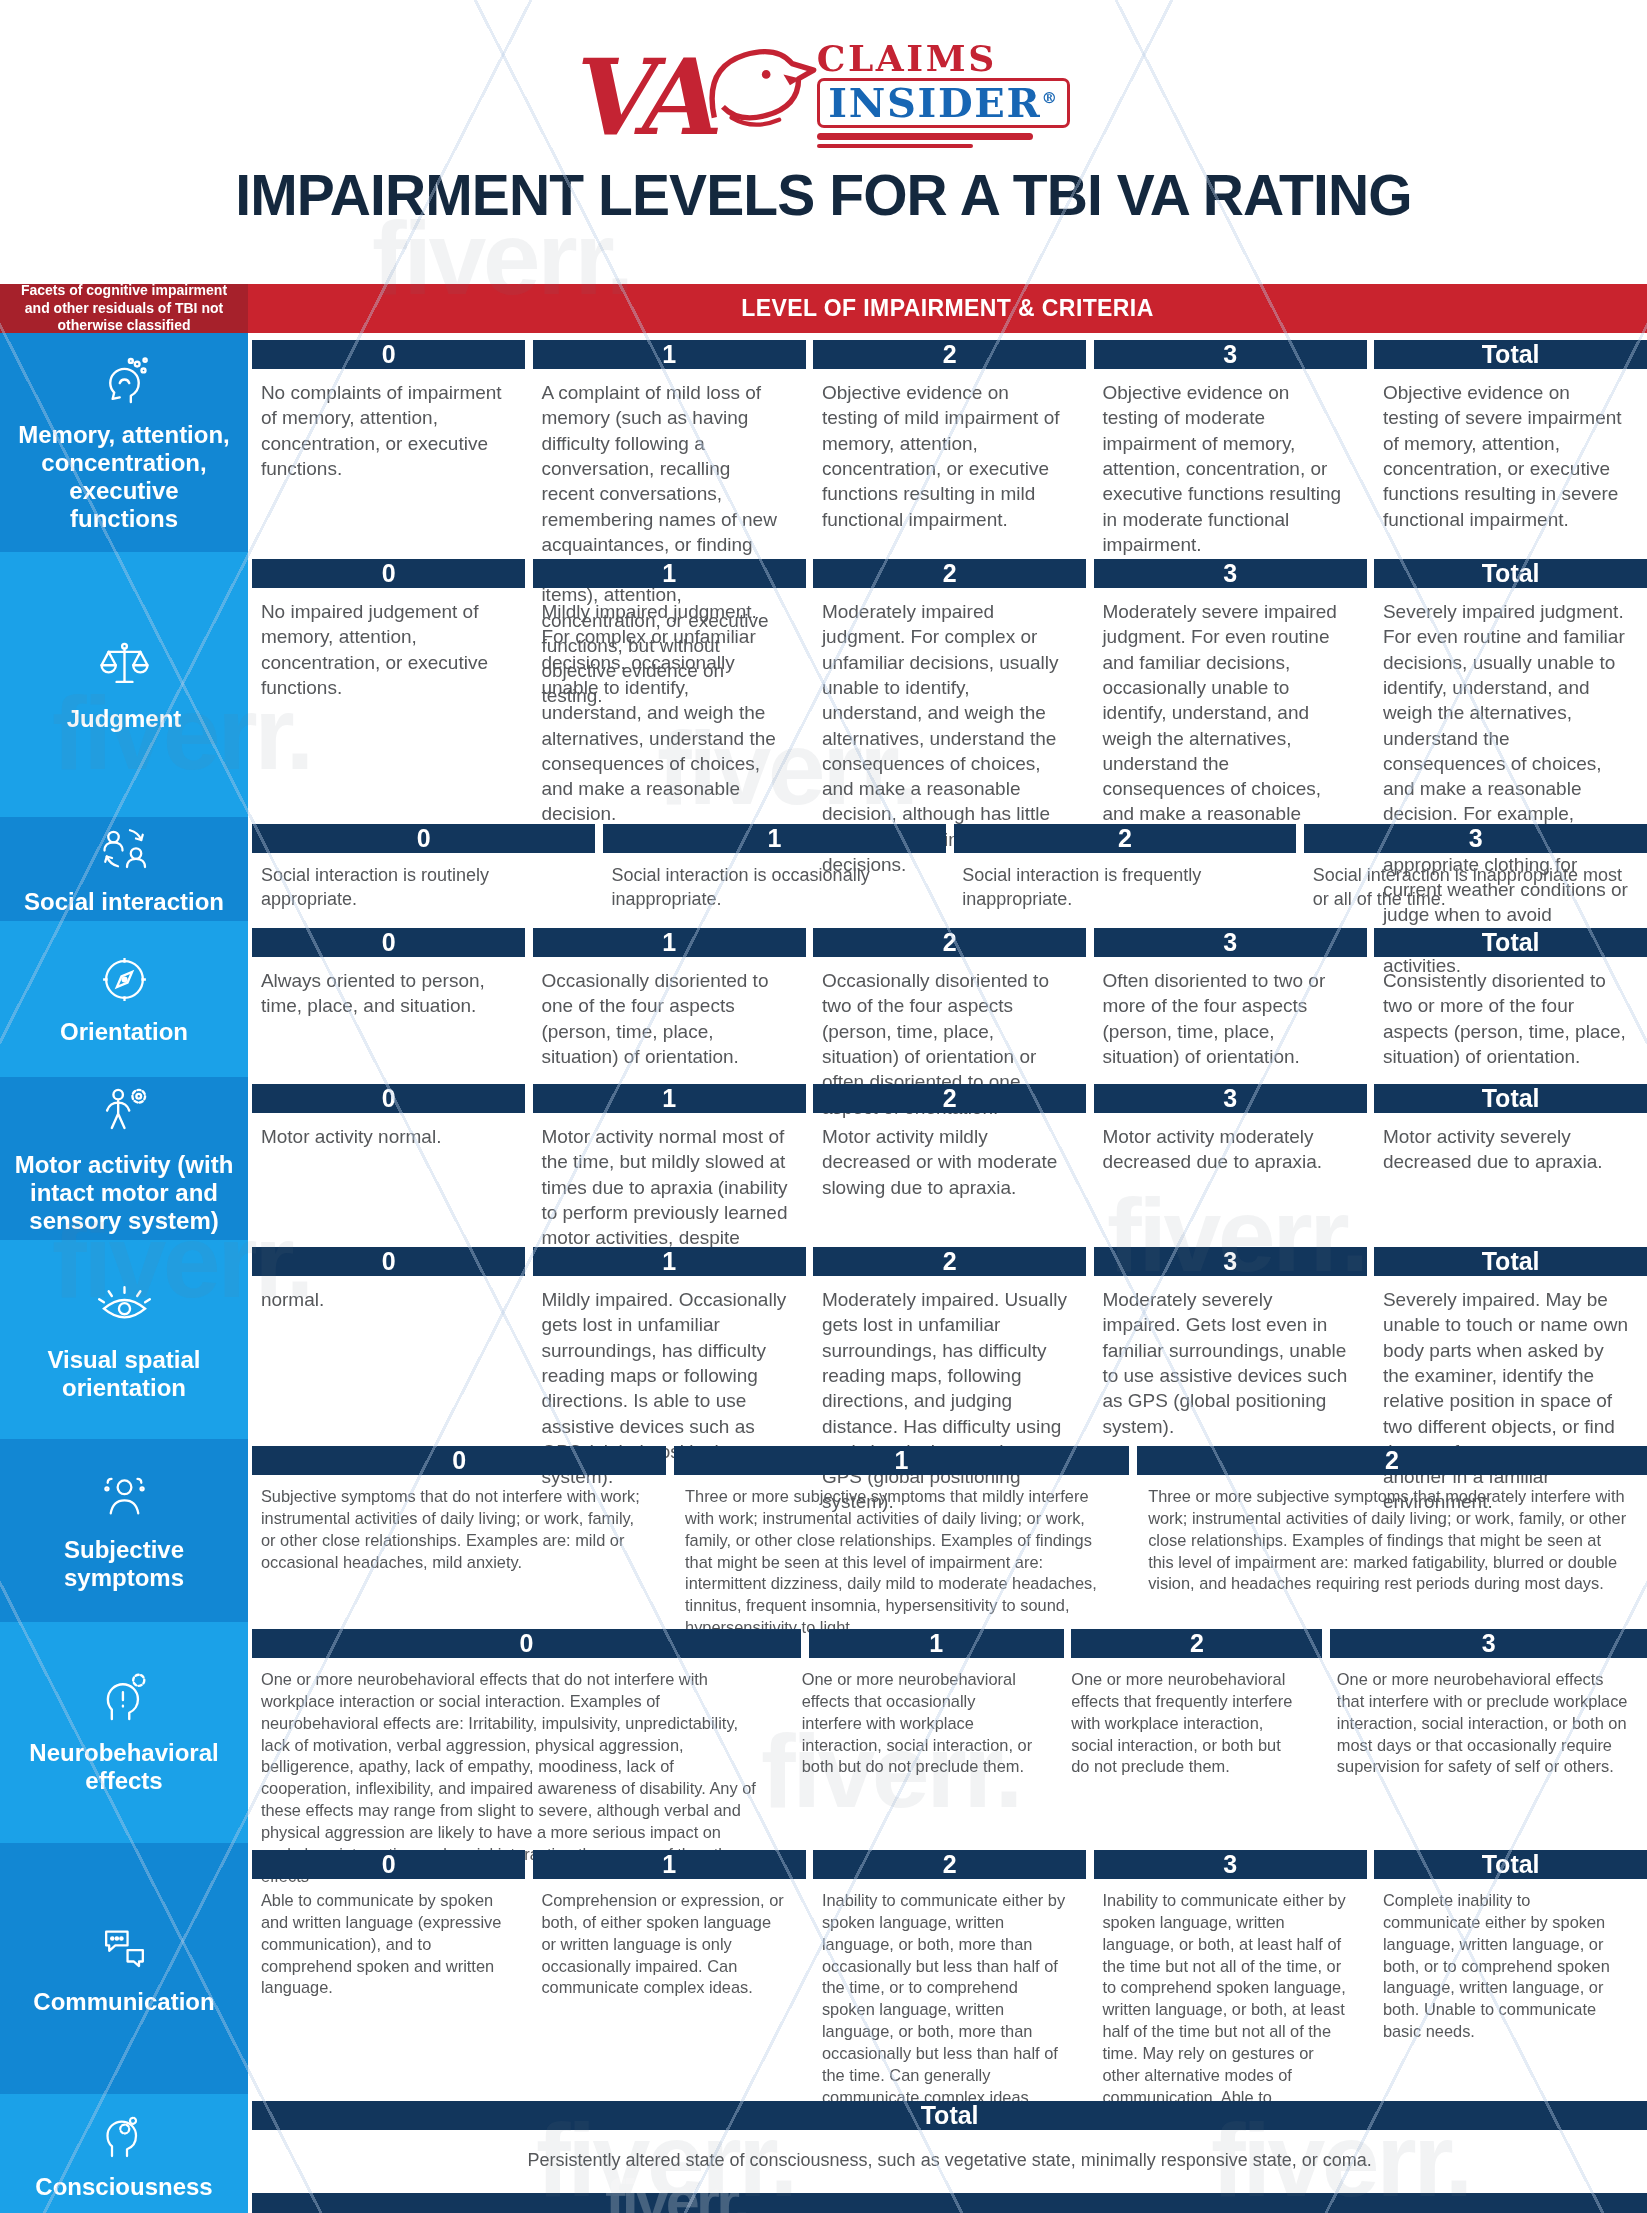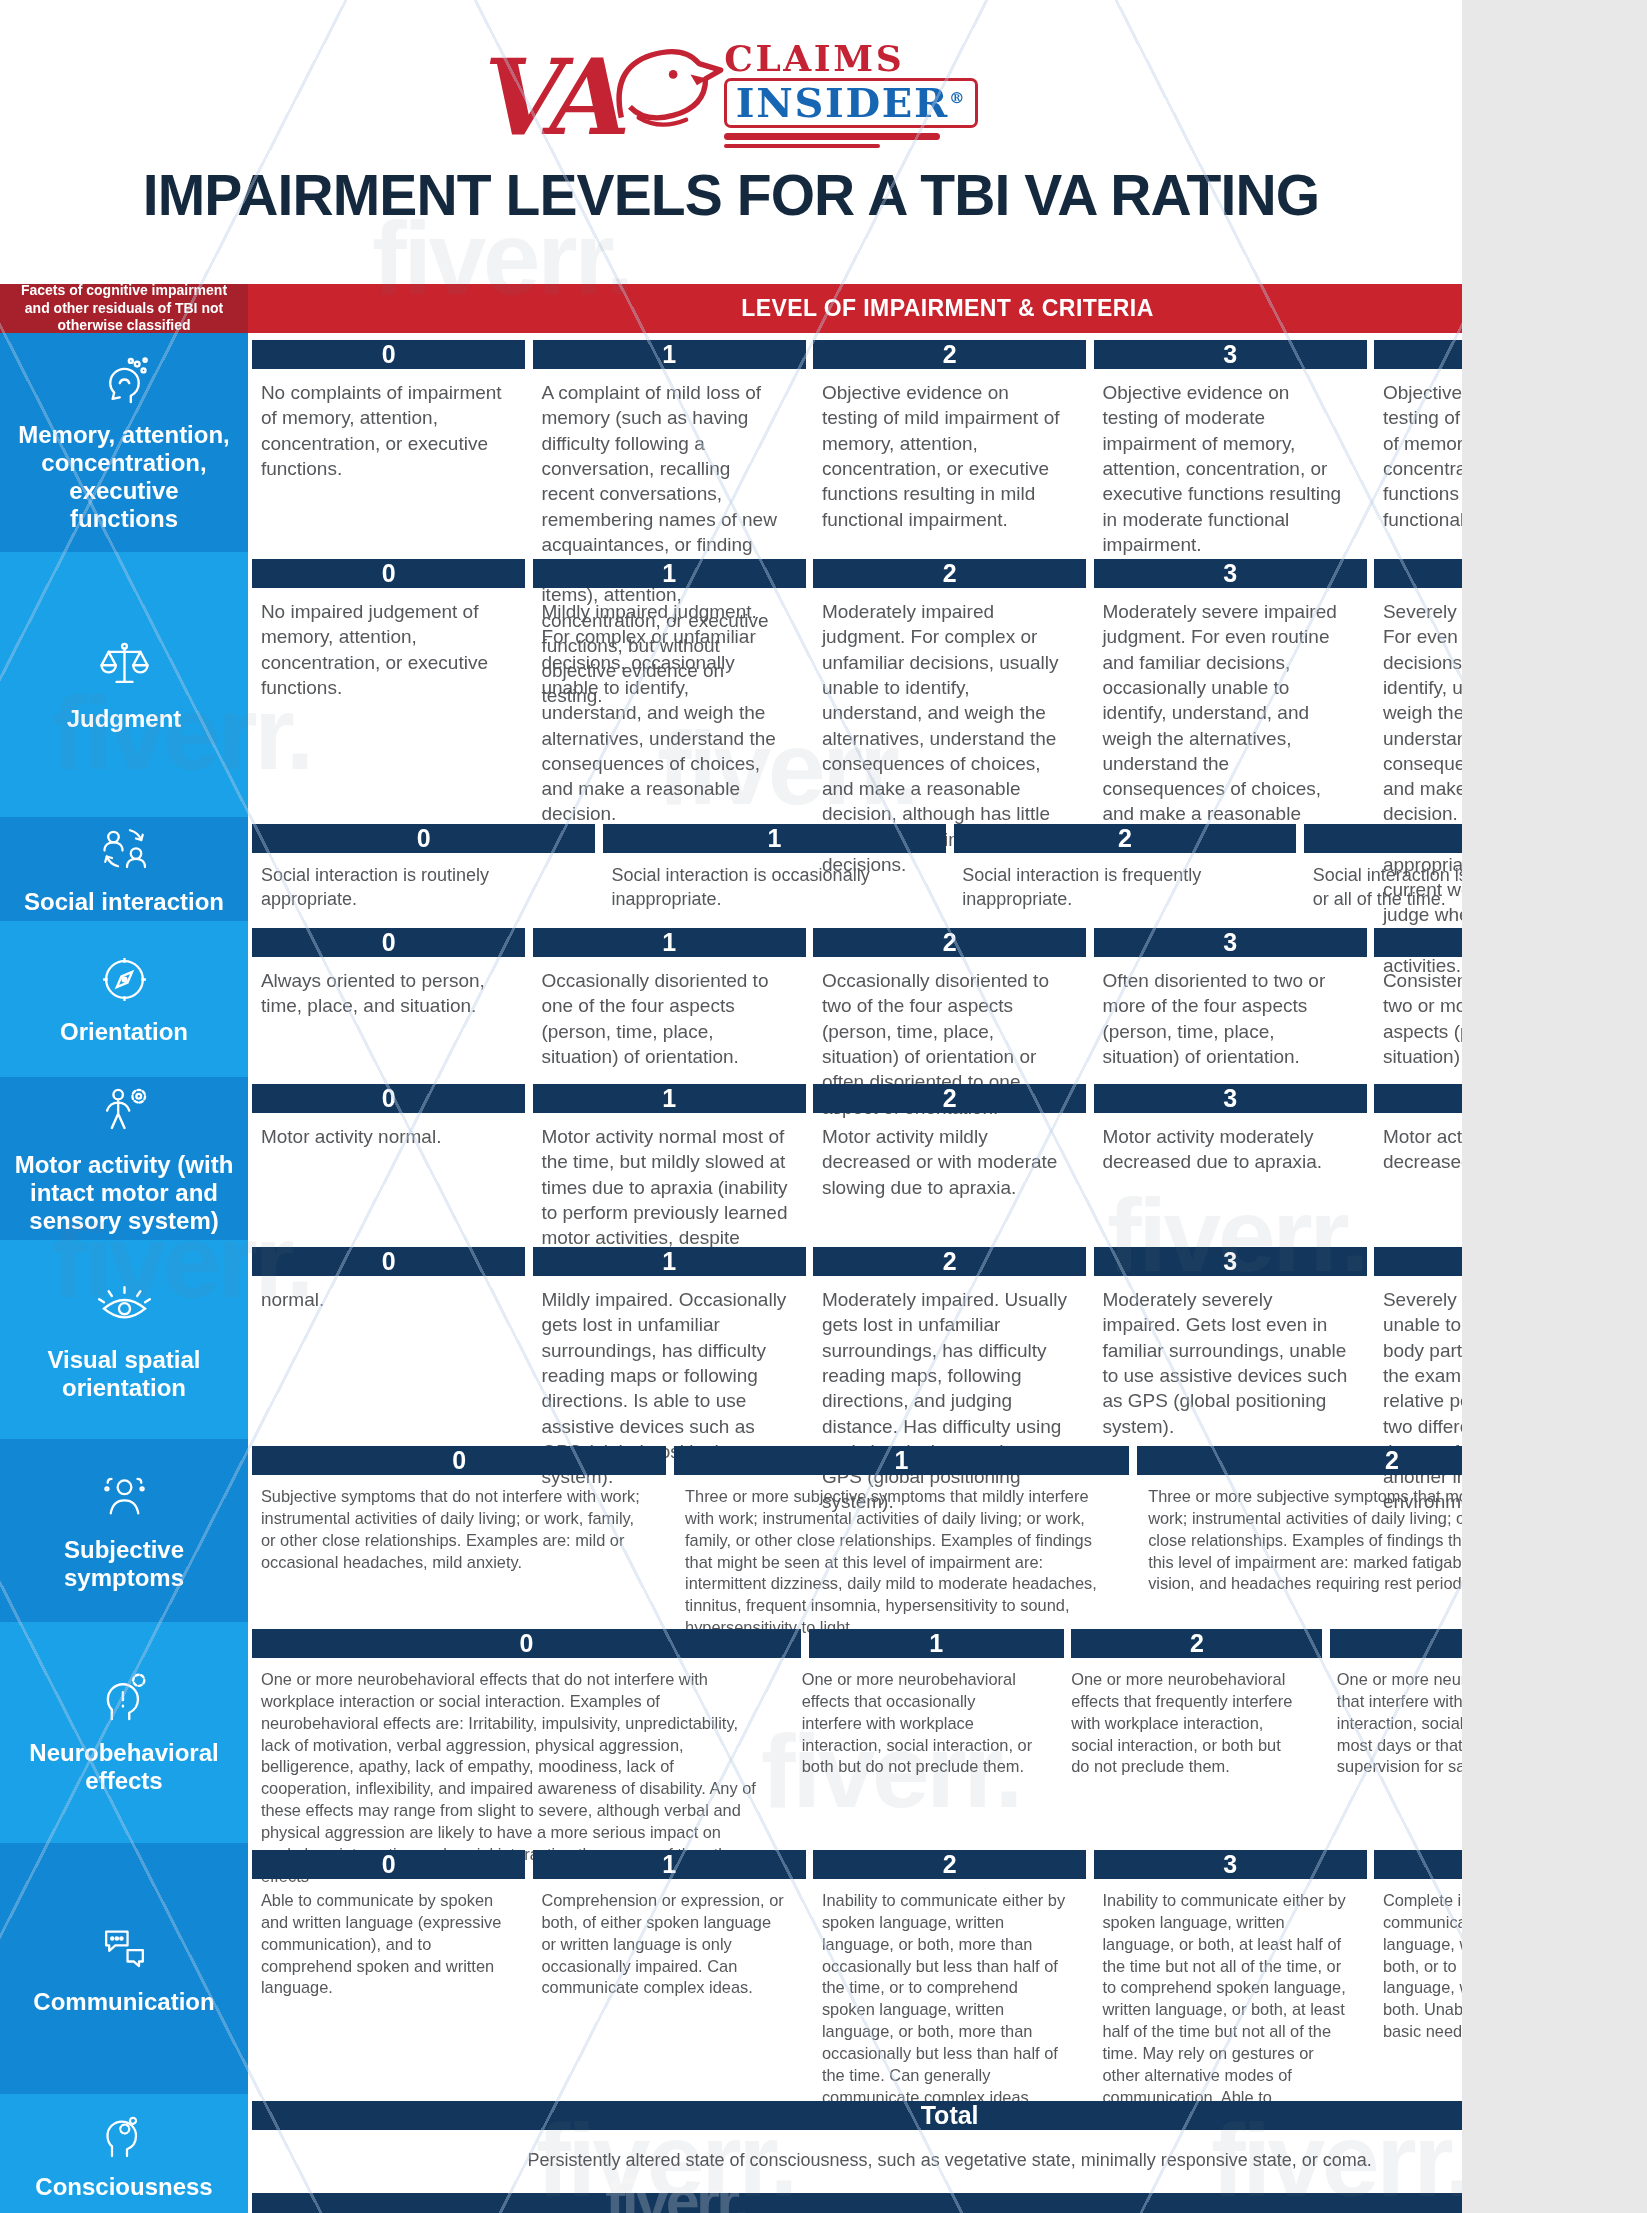--- a/index.html
+++ b/index.html
@@ -1,16 +1,16 @@
 <!DOCTYPE html>
 <html style="font-size:14px"><head>
 <meta charset="utf-8">
 <style>
   html,body{margin:0;padding:0;background:#e8e8e8;}
-  .page{position:relative;width:1462px;height:2214px;background:#fff;overflow:hidden;
+  .page{position:relative;width:1647px;height:2214px;background:#fff;overflow:hidden;
         font-family:"Liberation Sans",sans-serif;}
   
   .logo-row{display:flex;justify-content:center;align-items:center;padding-top:42px;}
   .va-text{font-family:"DejaVu Serif",serif;font-weight:bold;font-style:italic;
            font-size:104px;line-height:1;color:#c42333;letter-spacing:-7px;
            text-shadow:2.6px 2.6px 0 #fff,-1.7px -1.7px 0 #fff;}
   .eagle{margin:0 -12px 0 -17.3px;}
   .logo-right{display:flex;flex-direction:column;align-items:flex-start;margin-top:-7px;}
   .claims{font-family:"DejaVu Serif",serif;font-weight:bold;font-size:36px;line-height:1.05;
           color:#c42333;letter-spacing:2.6px;}

